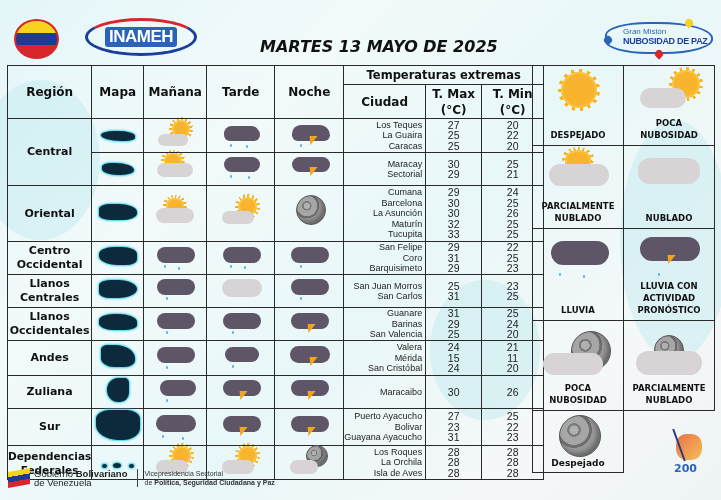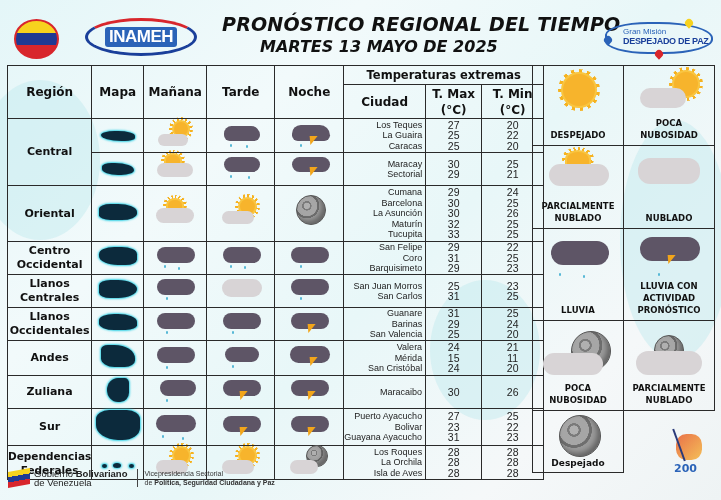--- a/index.html
+++ b/index.html
@@ -66,25 +66,24 @@
 
 <div class="bg-splash" style="left:-20px;top:80px;width:120px;height:160px;"></div>
 <div class="bg-splash" style="left:430px;top:280px;width:110px;height:140px;"></div>
 <div class="bg-splash" style="left:620px;top:120px;width:110px;height:240px;"></div>
 
 <div class="header">
   <div class="logo-shield"></div>
   <div class="logo-inameh">
       <span>INAMEH</span>
     </div>
-  <div class="title1">PRONÓSTICO REGIONAL DEL TIEMPO</div>
   <div class="title2">MARTES 13 MAYO DE 2025</div>
   <div class="logo-cuadrantes">
     <span class="a">Gran Misión</span>
-    <span class="b">DESPEJADO DE PAZ</span>
+    <span class="b">NUBOSIDAD DE PAZ</span>
     <div class="pin" style="left:-3px;top:12px;background:#2b63b8;"></div>
     <div class="pin" style="left:48px;top:26px;background:#d8262c;"></div>
     <div class="pin" style="left:78px;top:-5px;background:#f7d21e;"></div>
   </div>
 </div>
 
 <table class="grid">
   <colgroup>
     <col style="width:76px">
       <col style="width:52px">

